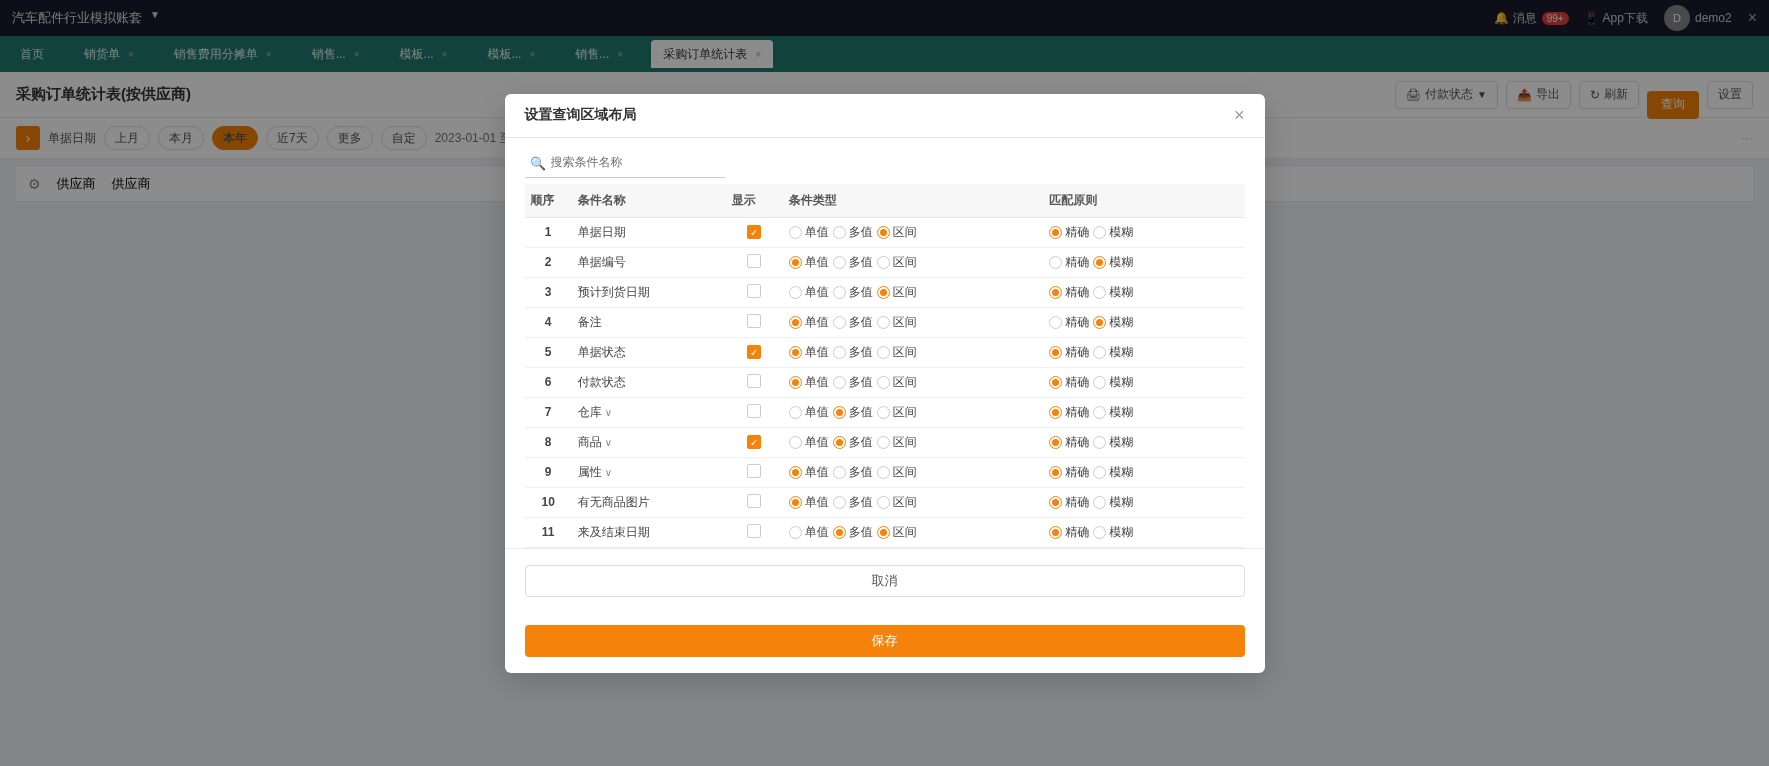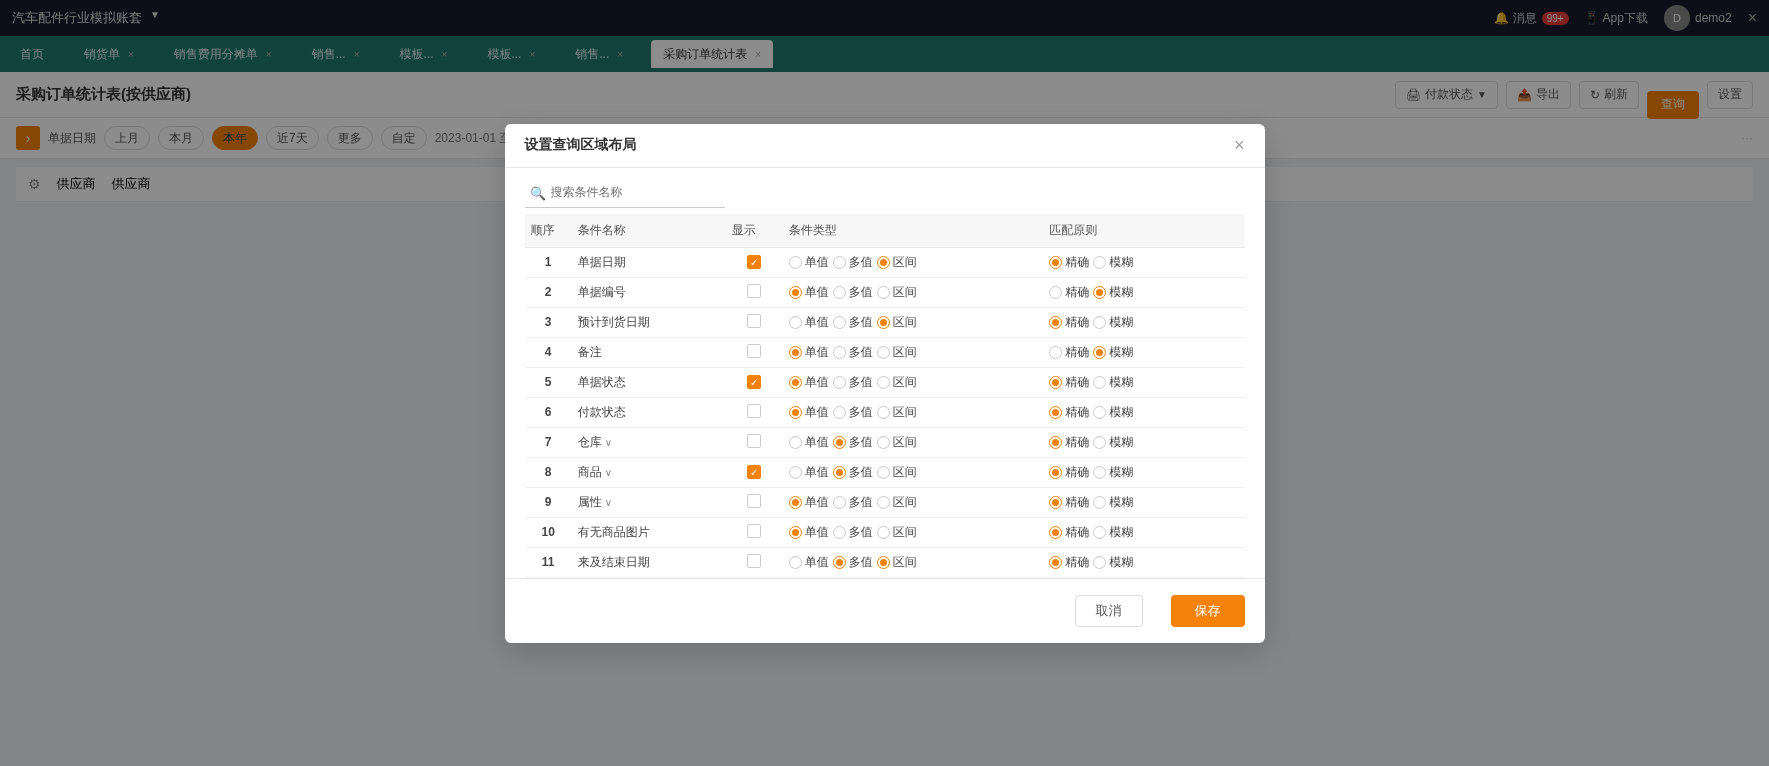--- a/index.html
+++ b/index.html
@@ -207,21 +207,21 @@
       padding: 0 20px;
     }
     .condition-table table {
       width: 100%;
       border-collapse: collapse;
     }
     .condition-table thead th {
       position: sticky; top: 0;
       background: #f7f7f7;
       font-size: 12px; color: #555;
-      font-weight: 400;
+      font-weight: 700;
       padding: 8px 6px;
       text-align: left;
       border-bottom: 1px solid #e8e8e8;
     }
     .condition-table tbody tr {
       border-bottom: 1px solid #f0f0f0;
     }
     .condition-table tbody td {
       padding: 6px 6px;
       font-size: 12px;
@@ -265,20 +265,21 @@
       width: 7px; height: 7px;
       border-radius: 50%;
       background: #f5820a;
     }
 
     
     .dialog-footer {
       padding: 16px 20px;
       display: flex; justify-content: flex-end; gap: 28px;
       border-top: 1px solid #e8e8e8;
+      flex-direction: column;
     }
     .btn-cancel {
       height: 32px; padding: 0 20px;
       border: 1px solid #ddd; border-radius: 4px;
       background: #fff; color: #555; font-size: 13px; cursor: pointer;
     }
     .btn-save {
       height: 32px; padding: 0 24px;
       border: none; border-radius: 4px;
       background: #f5820a; color: #fff; font-size: 13px; cursor: pointer;

